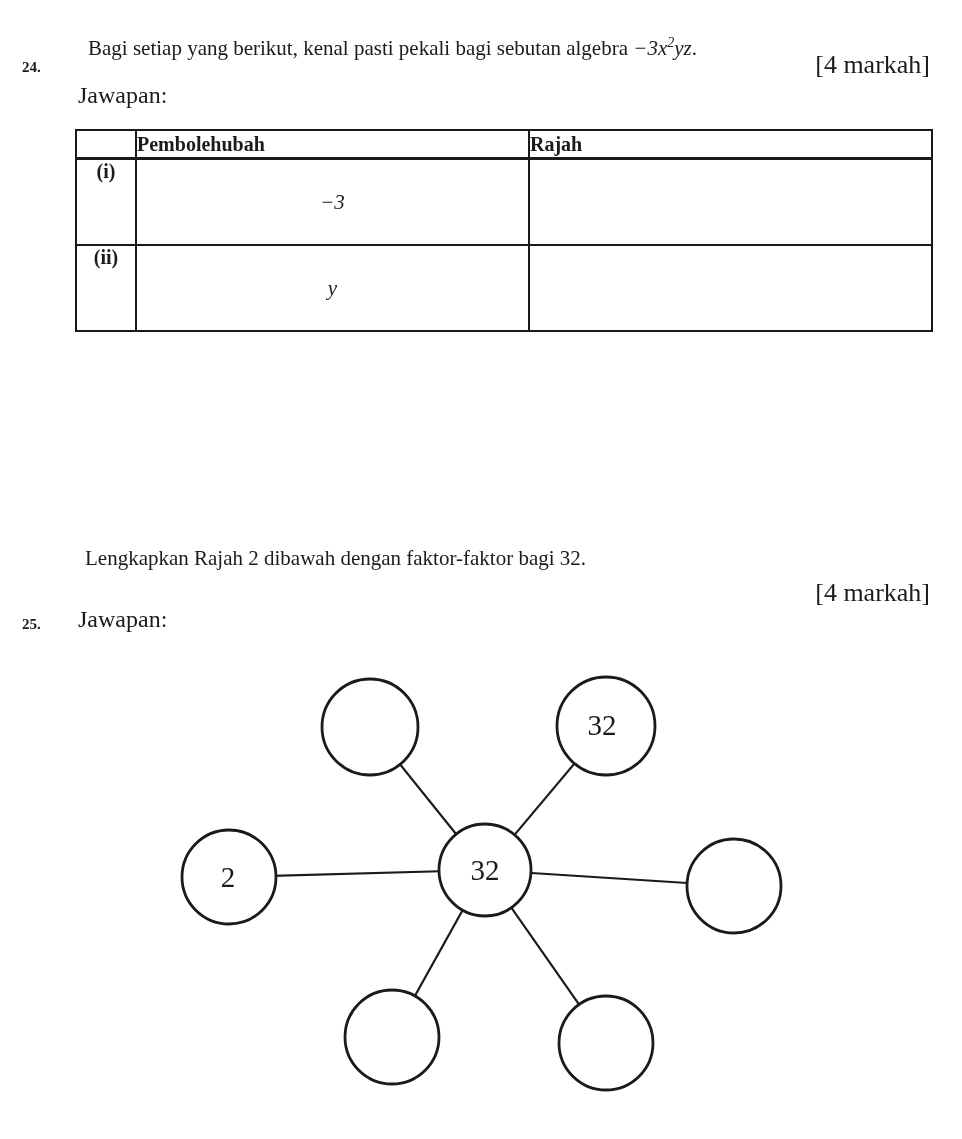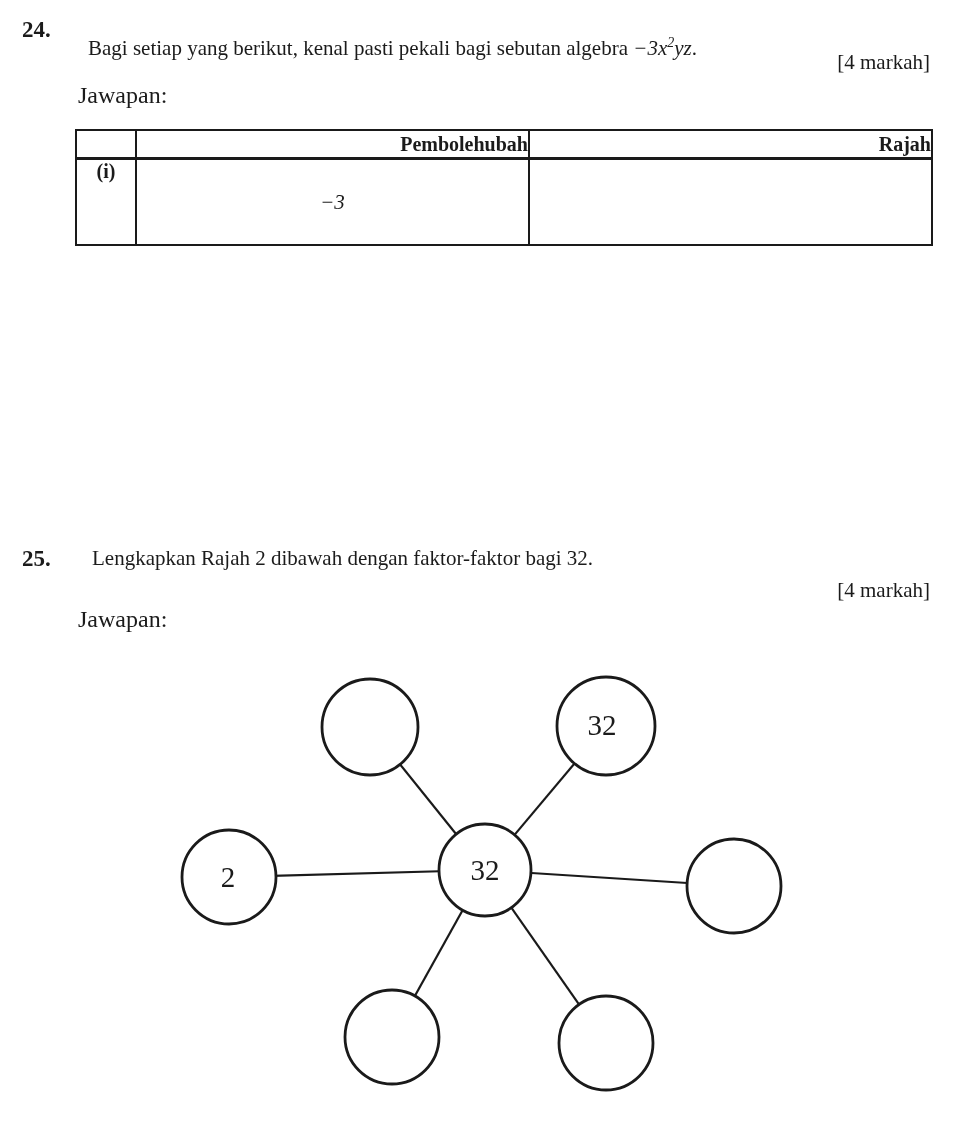--- a/index.html
+++ b/index.html
@@ -2,40 +2,40 @@
 <html><head>
 <meta charset="utf-8">
 <style>
   html,body{margin:0;padding:0;}
   body{
     width:962px;height:1139px;position:relative;overflow:hidden;
     background:#ffffff;color:#1b1b1b;
     font-family:"Liberation Serif", serif;
   }
   .abs{position:absolute;}
-  .qnum{font-weight:bold;font-size:23px;}
+  .qnum{font-weight:bold;font-size:15px;margin-top:42px;}
   .qtext{font-size:21px;white-space:nowrap;}
   .math{font-style:italic;}
-  .marks{font-size:21px;}
+  .marks{font-size:26px;}
   .jawapan{font-size:24px;}
   sup.exp{font-size:14px;font-style:italic;vertical-align:super;line-height:0;}
 
   
   table.coeff{
     border-collapse:collapse;table-layout:fixed;
     position:absolute;left:75px;top:129px;
     width:856px;
   }
   table.coeff td, table.coeff th{
     border:2px solid #1a1a1a;
     padding:0;
     background:#ffffff;
   }
   table.coeff th{
-    height:26px;font-size:20px;font-weight:bold;text-align:right;
+    height:26px;font-size:20px;font-weight:bold;text-align:left;
     border-bottom:3px solid #1a1a1a;
   }
   td.rowlabel{
     height:84px;vertical-align:top;text-align:center;
     font-weight:bold;font-size:20px;padding-top:3px;
   }
   td.varcell{
     text-align:center;vertical-align:middle;
     font-size:21px;font-style:italic;
   }
@@ -75,26 +75,31 @@
       <tr>
     <th></th>
     <th>Pembolehubah</th>
     <th>Rajah</th>
   </tr>
   <tr>
     <td class="rowlabel">(i)</td>
     <td class="varcell">−3</td>
     <td class="coeffcell"></td>
   </tr>
+  <tr>
+    <td class="rowlabel">(ii)</td>
+    <td class="varcell">y</td>
+    <td class="coeffcell"></td>
+  </tr>
 </tbody>
   </table>
 
-<div class="abs qnum" style="left:22px;top:546px;">25.</div>
+<div class="abs qnum" style="left:22px;top:574px;">25.</div>
 
-<div class="abs qtext" style="left:92px;top:546px;text-align:right;">Lengkapkan Rajah 2 dibawah dengan faktor-faktor bagi 32.</div>
+<div class="abs qtext" style="left:85px;top:546px;text-align:right;">Lengkapkan Rajah 2 dibawah dengan faktor-faktor bagi 32.</div>
 
 <div class="abs marks" style="right:32px;top:578px;">[4 markah]</div>
 
 <div class="abs jawapan" style="left:78px;top:606px;">Jawapan:</div>
 
 <svg class="diagram" width="962" height="491" viewBox="0 0 962 491">
 
   <line x1="485" y1="222" x2="370" y2="79"></line>
   <line x1="485" y1="222" x2="606" y2="78"></line>
   <line x1="485" y1="222" x2="229" y2="229"></line>

